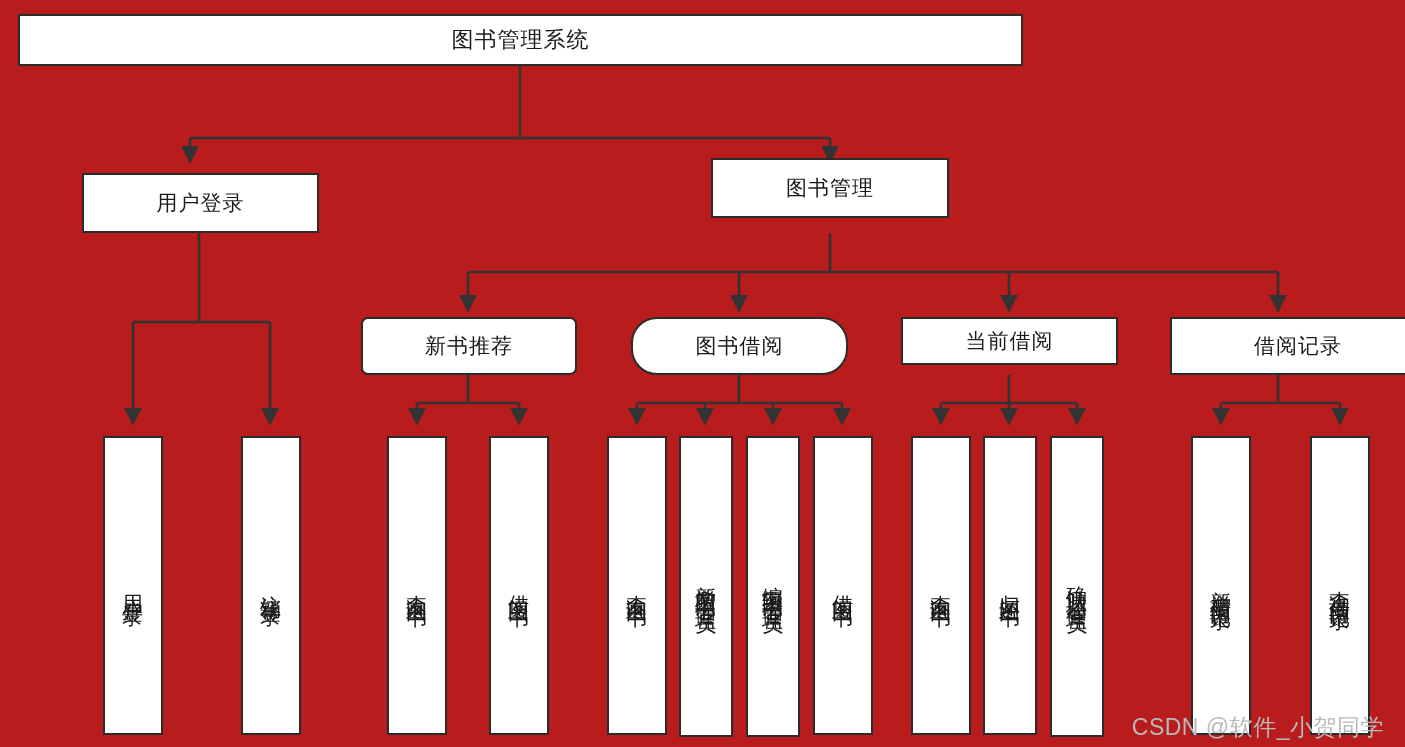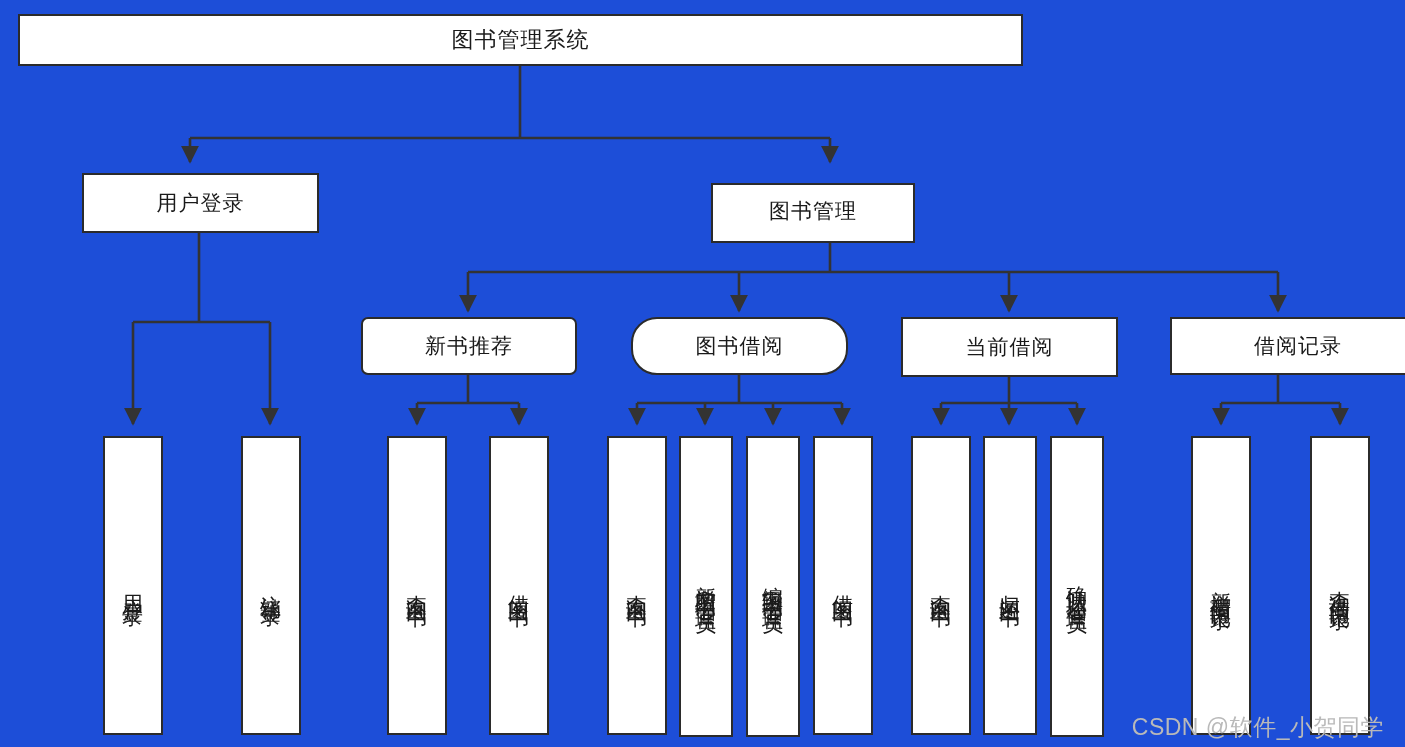--- a/index.html
+++ b/index.html
@@ -5,21 +5,21 @@
 <style>
   html,body{margin:0;padding:0;background:#ffffff;}
   body{
     font-family:"Liberation Sans","DejaVu Sans",sans-serif;
     -webkit-font-smoothing:antialiased;
   }
   #diagram-root{
     position:relative;
     width:1405px;
     height:747px;
-    background:#1d4ed8;
+    background:#b91c1c;
     overflow:hidden;
   }
   #edge-layer{
     position:absolute;
     left:0;top:0;
     width:1405px;height:747px;
     pointer-events:none;
   }
   .node{
     position:absolute;
@@ -123,31 +123,31 @@
     </g>
   </svg>
 
   <div class="node horiz root" style="left:18px;top:14px;width:1005px;height:52px;">
     <span>图书管理系统</span>
   </div>
 
   <div class="node horiz" style="left:82px;top:173px;width:237px;height:60px;">
     <span>用户登录</span>
   </div>
-  <div class="node horiz" style="left:711px;top:183px;width:204px;height:60px;font-family:Liberation Mono, monospace;">
+  <div class="node horiz" style="left:711px;top:158px;width:238px;height:60px;">
     <span>图书管理</span>
   </div>
 
   <div class="node horiz" style="left:361px;top:317px;width:216px;height:58px;border-radius:7px;">
     <span>新书推荐</span>
   </div>
   <div class="node horiz" style="left:631px;top:317px;width:217px;height:58px;border-radius:26px;">
     <span>图书借阅</span>
   </div>
-  <div class="node horiz" style="left:901px;top:317px;width:217px;height:60px;">
+  <div class="node horiz" style="left:901px;top:317px;width:217px;height:48px;">
     <span>当前借阅</span>
   </div>
   <div class="node horiz" style="left:1170px;top:317px;width:256px;height:58px;">
     <span>借阅记录</span>
   </div>
 
   <div class="node vert" style="left:103px;top:436px;width:60px;height:299px;">
     <span class="vlabel">用户登录</span>
   </div>
   <div class="node vert" style="left:241px;top:436px;width:60px;height:299px;">

